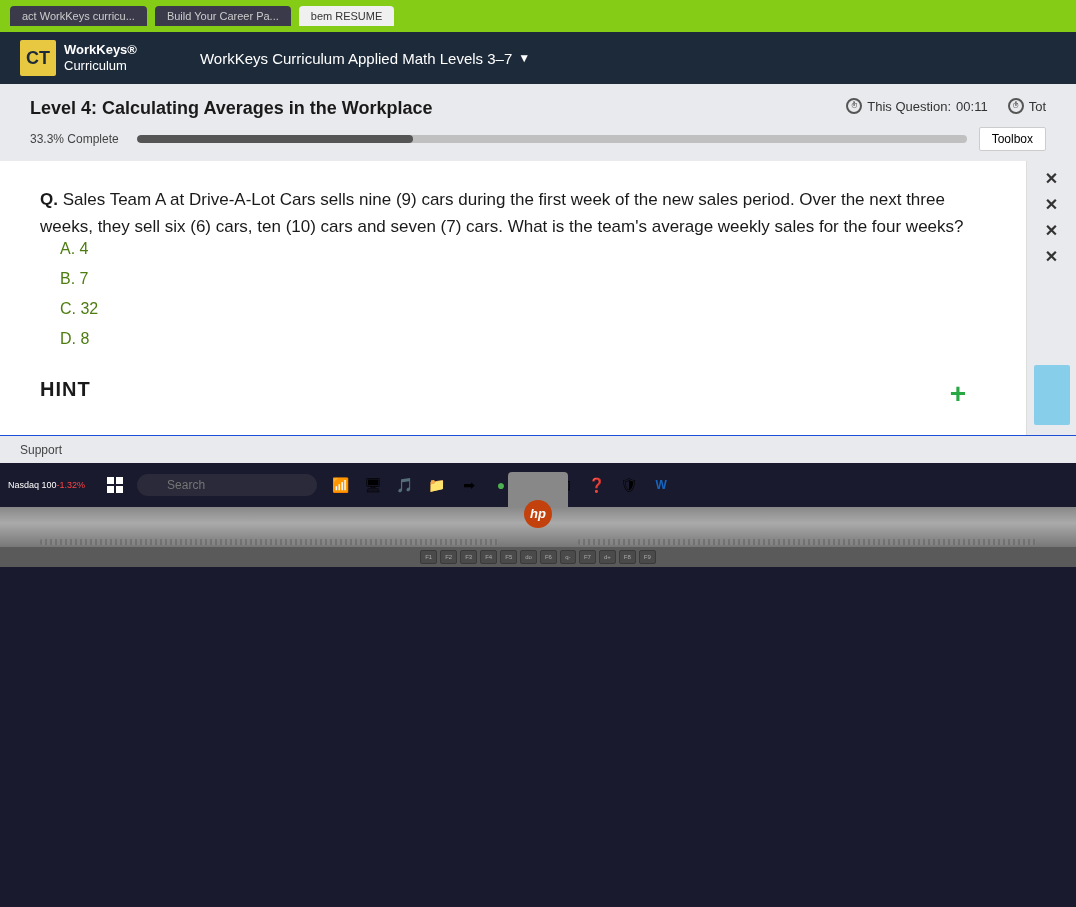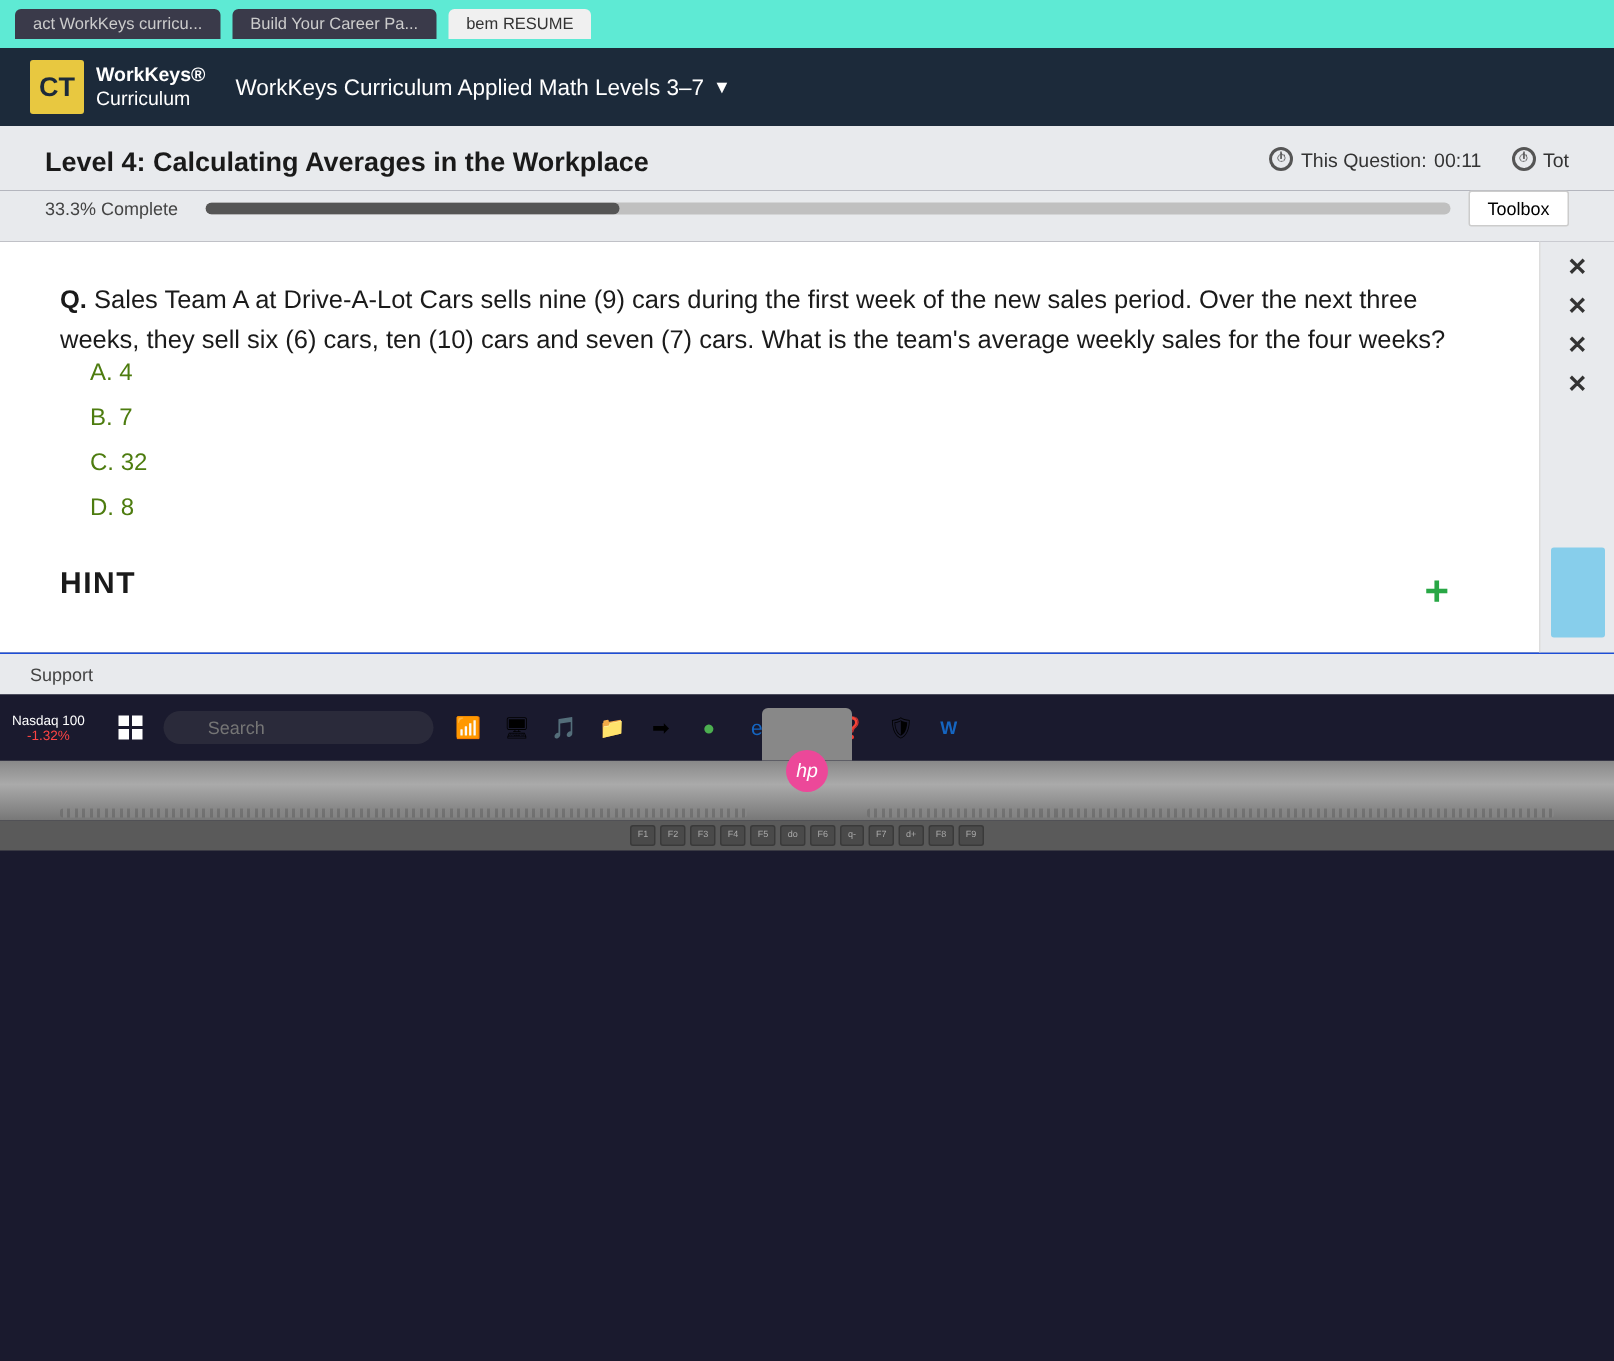--- a/index.html
+++ b/index.html
@@ -7,21 +7,21 @@
       font-family: Arial, sans-serif;
       background: #1a1a2e;
       width: 1076px;
       height: 907px;
       overflow: hidden;
       position: relative;
     }
 
     
     .tab-bar {
-      background: #5eead4;
+      background: #84cc16;
       height: 32px;
       display: flex;
       align-items: center;
       padding: 0 10px;
       gap: 8px;
     }
     .tab-item {
       background: #3a3a4a;
       color: #ccc;
       font-size: 11px;
@@ -70,20 +70,21 @@
     }
     .logo-text .line1 { font-weight: bold; }
     .logo-text .line2 { font-weight: normal; }
     .nav-title {
       color: white;
       font-size: 15px;
       font-weight: 500;
       display: flex;
       align-items: center;
       gap: 6px;
+      margin-left: 43px;
     }
     .nav-title .dropdown-arrow {
       font-size: 12px;
     }
 
     
     .level-header {
       background: #e8eaed;
       padding: 14px 30px 8px 30px;
       display: flex;
@@ -271,21 +272,21 @@
       display: flex;
       align-items: center;
       padding: 0 8px;
       gap: 6px;
       position: relative;
     }
     .taskbar-stock {
       color: white;
       font-size: 9px;
       display: flex;
-      flex-direction: column;
+      flex-direction: row;
       align-items: center;
       margin-right: 8px;
       justify-content: flex-end;
     }
     .taskbar-stock .stock-name { font-size: 9px; }
     .taskbar-stock .stock-change { color: #ff4444; font-size: 9px; }
     .taskbar-windows-btn {
       width: 32px;
       height: 32px;
       display: flex;
@@ -350,29 +351,29 @@
       height: 35px;
       background: #888;
       border-radius: 4px 4px 0 0;
       display: flex;
       align-items: center;
       justify-content: center;
     }
     .hp-circle {
       width: 28px;
       height: 28px;
-      background: #ec4899;
+      background: #c2410c;
       border-radius: 50%;
       display: flex;
       align-items: center;
       justify-content: center;
       color: white;
       font-size: 13px;
       font-style: italic;
-      font-weight: normal;
+      font-weight: bold;
       margin-top: 48px;
     }
 
     
     .laptop-bezel {
       background: linear-gradient(180deg, #888 0%, #aaa 40%, #777 100%);
       height: 40px;
       display: flex;
       align-items: flex-end;
       justify-content: center;

